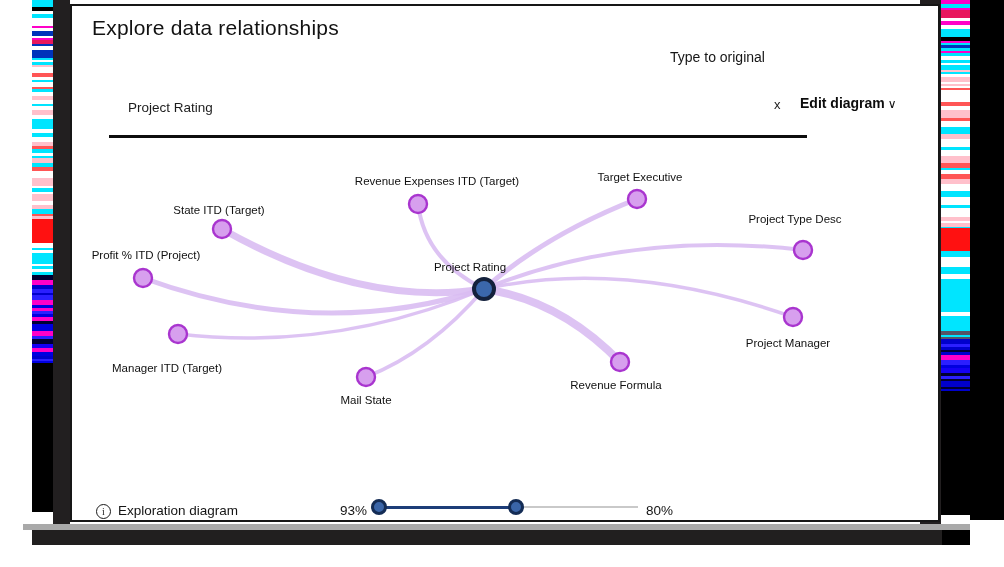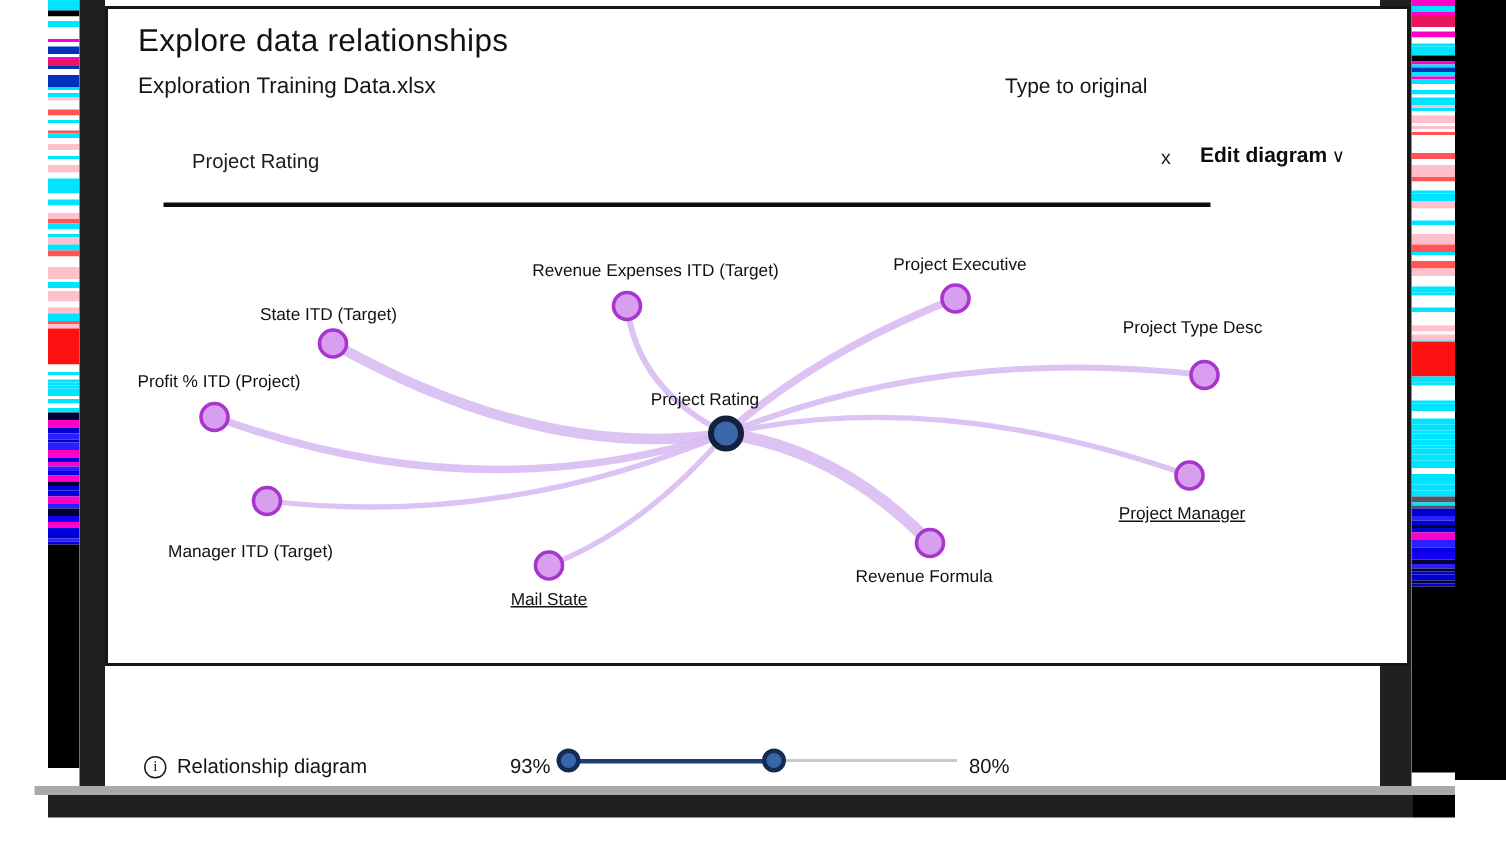--- a/index.html
+++ b/index.html
@@ -13,21 +13,21 @@
   #noise-left  { left:32px; width:21px; height:521px; }
   #noise-right { left:941px; width:29px; height:520px; }
   #darkcol-left  { position:absolute; left:53px; top:0; width:17px; height:524px; background:#221f20; }
   #darkcol-right { position:absolute; left:920px; top:0; width:21px; height:524px; background:#221f20; }
   #black-right   { position:absolute; left:970px; top:0; width:34px; height:520px; background:#000; }
   #gray-bar   { position:absolute; left:23px; top:524px; width:947px; height:6px; background:#a9a9a9; }
   #dark-band  { position:absolute; left:32px; top:530px; width:910px; height:15px; background:#211f1f; }
   #black-sq   { position:absolute; left:942px; top:530px; width:28px; height:15px; background:#000; }
 
   
-  #card { position:absolute; left:70px; top:4px; width:870px; height:440px;
+  #card { position:absolute; left:70px; top:4px; width:870px; height:518px;
           background:#fff; border:2px solid #161616; }
   #title    { position:absolute; left:20px; top:10px; font-size:21px; color:#121212; letter-spacing:0.2px; }
   #subtitle { position:absolute; left:20px; top:43px; font-size:15px; color:#161616; }
   #reset-btn{ position:absolute; left:598px; top:43px; font-size:14px; color:#161616; cursor:pointer; }
 
   #tab-label   { position:absolute; left:56px; top:94px; font-size:13.5px; color:#1c1c1c; cursor:pointer; }
   #tab-close   { position:absolute; left:702px; top:91px; font-size:13px; color:#1c1c1c; cursor:pointer; }
   #edit-menu   { position:absolute; left:728px; top:89px; font-size:14px; font-weight:bold; color:#0d0d0d; cursor:pointer; }
   #edit-chevron{ font-weight:normal; font-size:12px; margin-left:3px; }
   #tab-underline { position:absolute; left:37px; top:129px; width:698px; height:3px; background:#0d0d0d; }
@@ -275,30 +275,29 @@
       <div style="height: 4px; background: rgb(0, 0, 204);"></div>
       <div style="height: 2px; background: rgb(0, 0, 51);"></div>
       <div style="height: 2px; background: rgb(0, 0, 204);"></div>
       <div style="height: 124px; background: rgb(0, 0, 0);"></div>
     </div>
   <div id="darkcol-right"></div>
   <div id="black-right"></div>
 
   <div id="card">
     <div id="title">Explore data relationships</div>
-    <div id="subtitle">Exploration Training Data.xlsx</div>
     <div id="reset-btn">Type to original</div>
 
     <div id="tab-label">Project Rating</div>
     <div id="tab-close">x</div>
     <div id="edit-menu"><span>Edit diagram</span><span id="edit-chevron">∨</span></div>
     <div id="tab-underline"></div>
 
     <div id="info-icon">i</div>
-    <div id="footer-label">Relationship diagram</div>
+    <div id="footer-label">Exploration diagram</div>
     <div id="slider-min">93%</div>
     <div id="track-active" class="track"></div>
     <div id="track-rest" class="track"></div>
     <div id="handle-1" class="handle"></div>
     <div id="handle-2" class="handle"></div>
     <div id="slider-max">80%</div>
   </div>
 
   <svg id="diagram-svg" viewBox="0 0 1004 567">
       <path d="M 418 204 Q 425 260 484 289" fill="none" stroke="#d9bcf2" stroke-width="4" stroke-linecap="round" opacity="0.9"></path>
@@ -316,25 +315,25 @@
       <circle cx="793" cy="317" r="9" fill="#d79fee" stroke="#a935cf" stroke-width="2.4" style="pointer-events: auto;"></circle>
       <circle cx="620" cy="362" r="9" fill="#d79fee" stroke="#a935cf" stroke-width="2.4" style="pointer-events: auto;"></circle>
       <circle cx="366" cy="377" r="9" fill="#d79fee" stroke="#a935cf" stroke-width="2.4" style="pointer-events: auto;"></circle>
       <circle cx="178" cy="334" r="9" fill="#d79fee" stroke="#a935cf" stroke-width="2.4" style="pointer-events: auto;"></circle>
       <circle cx="143" cy="278" r="9" fill="#d79fee" stroke="#a935cf" stroke-width="2.4" style="pointer-events: auto;"></circle>
       <circle cx="222" cy="229" r="9" fill="#d79fee" stroke="#a935cf" stroke-width="2.4" style="pointer-events: auto;"></circle>
       <circle cx="484" cy="289" r="10" fill="#3b67ab" stroke="#14213c" stroke-width="4" style="pointer-events: auto;"></circle>
     </svg>
   <div id="labels">
       <div class="node-label" style="left: 437px; top: 181px;">Revenue Expenses ITD (Target)</div>
-      <div class="node-label" style="left: 640px; top: 177px;">Project Executive</div>
+      <div class="node-label" style="left: 640px; top: 177px;">Target Executive</div>
       <div class="node-label" style="left: 795px; top: 219px;">Project Type Desc</div>
-      <div class="node-label" style="left: 788px; top: 343px; text-decoration: underline;">Project Manager</div>
+      <div class="node-label" style="left: 788px; top: 343px;">Project Manager</div>
       <div class="node-label" style="left: 616px; top: 385px;">Revenue Formula</div>
-      <div class="node-label" style="left: 366px; top: 400px; text-decoration: underline;">Mail State</div>
+      <div class="node-label" style="left: 366px; top: 400px;">Mail State</div>
       <div class="node-label" style="left: 167px; top: 368px;">Manager ITD (Target)</div>
       <div class="node-label" style="left: 146px; top: 255px;">Profit % ITD (Project)</div>
       <div class="node-label" style="left: 219px; top: 210px;">State ITD (Target)</div>
       <div class="node-label" style="left: 470px; top: 267px;">Project Rating</div>
     </div>
 
   <div id="gray-bar"></div>
   <div id="dark-band"></div>
   <div id="black-sq"></div>
 </div>

